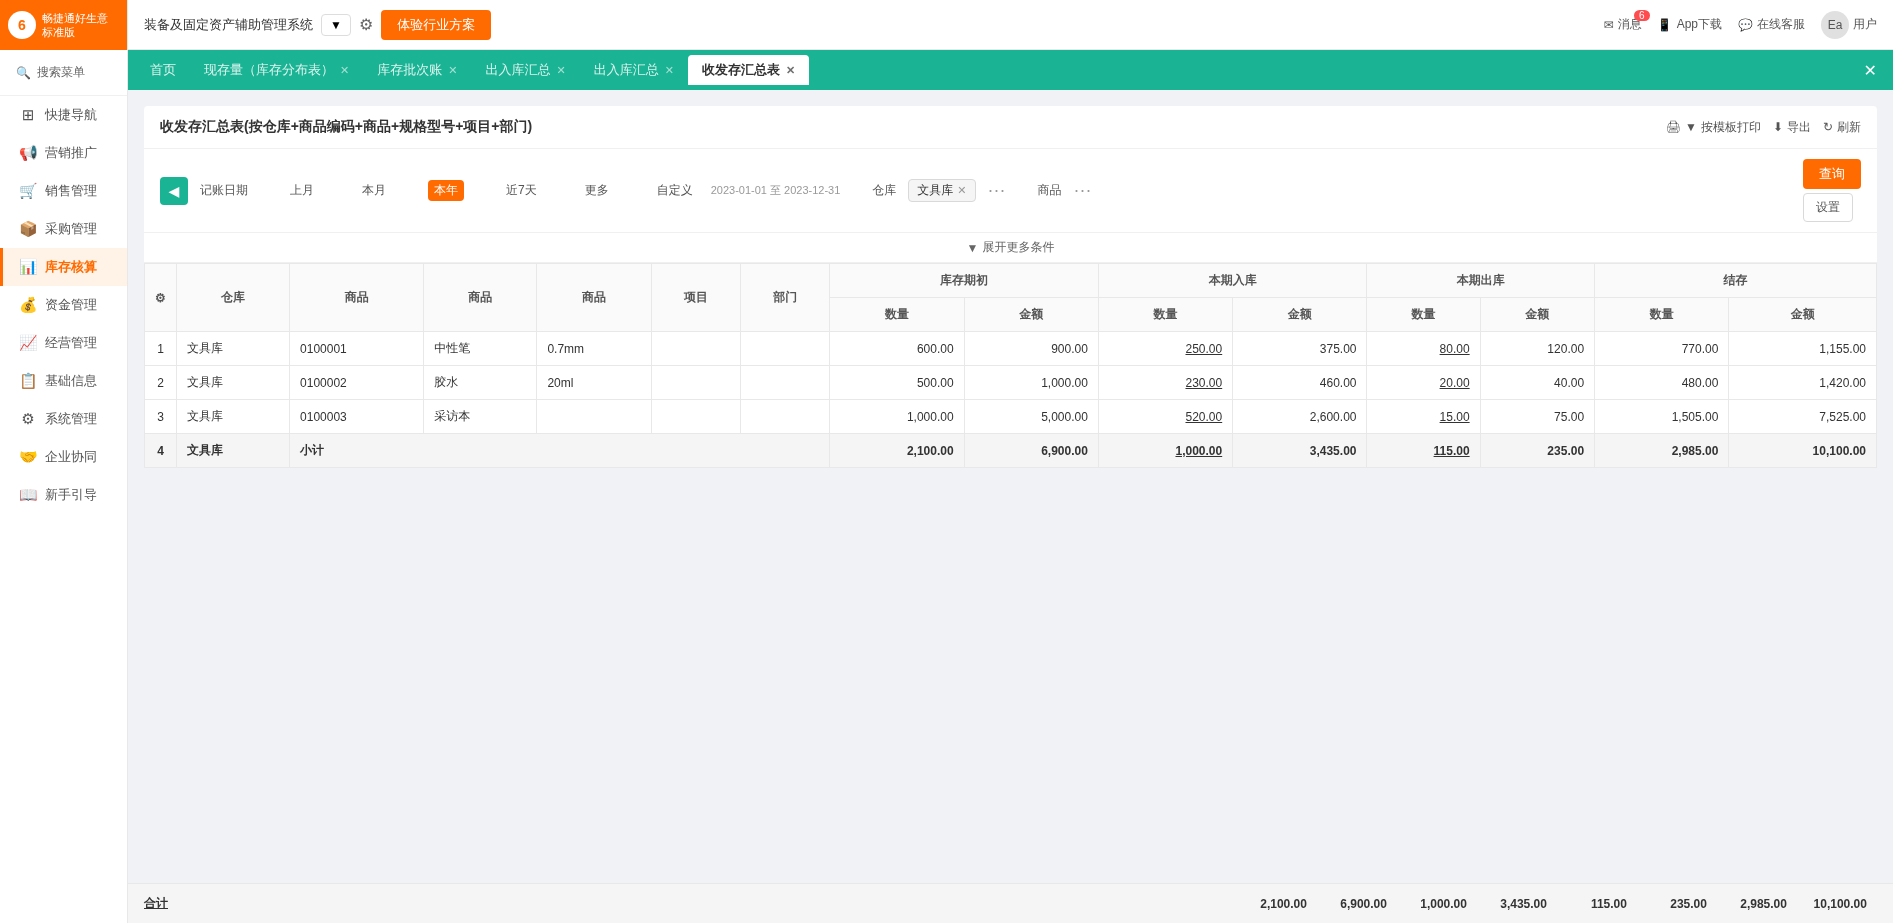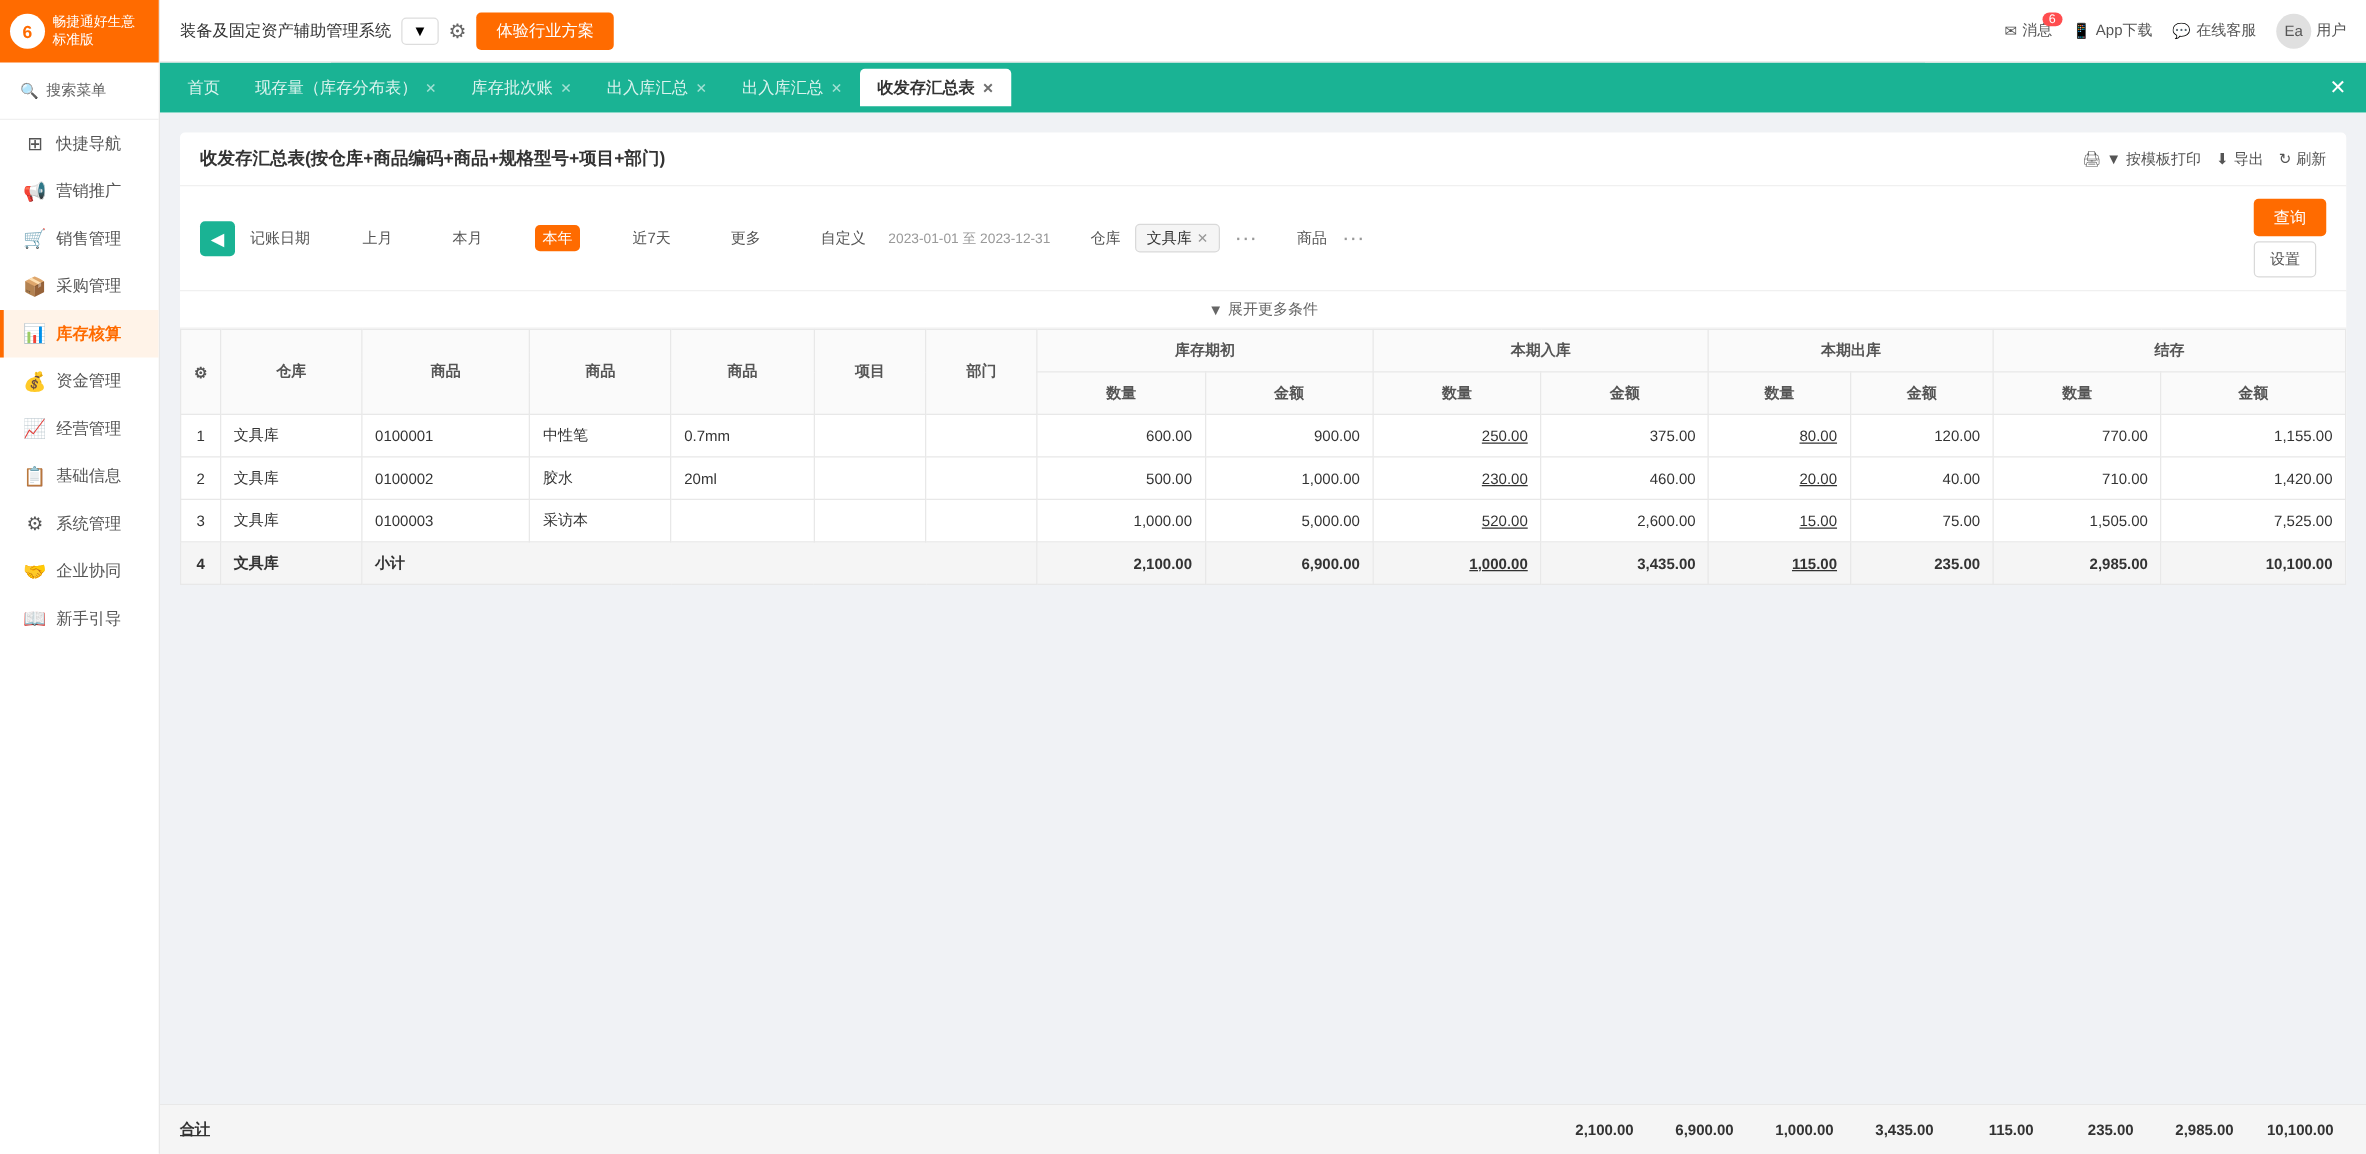--- a/index.html
+++ b/index.html
@@ -351,21 +351,21 @@
       <td class="text-left">胶水</td>
       <td class="text-left">20ml</td>
       <td></td>
       <td></td>
       <td>500.00</td>
       <td>1,000.00</td>
       <td style="text-decoration:underline;cursor:pointer;">230.00</td>
       <td>460.00</td>
       <td style="text-decoration:underline;cursor:pointer;">20.00</td>
       <td>40.00</td>
-      <td>710.00</td>
+      <td>480.00</td>
       <td>1,420.00</td>
     </tr>
             <tr>
       <td class="text-center">3</td>
       <td class="text-left">文具库</td>
       <td class="text-left">0100003</td>
       <td class="text-left">采访本</td>
       <td class="text-left"></td>
       <td></td>
       <td></td>

